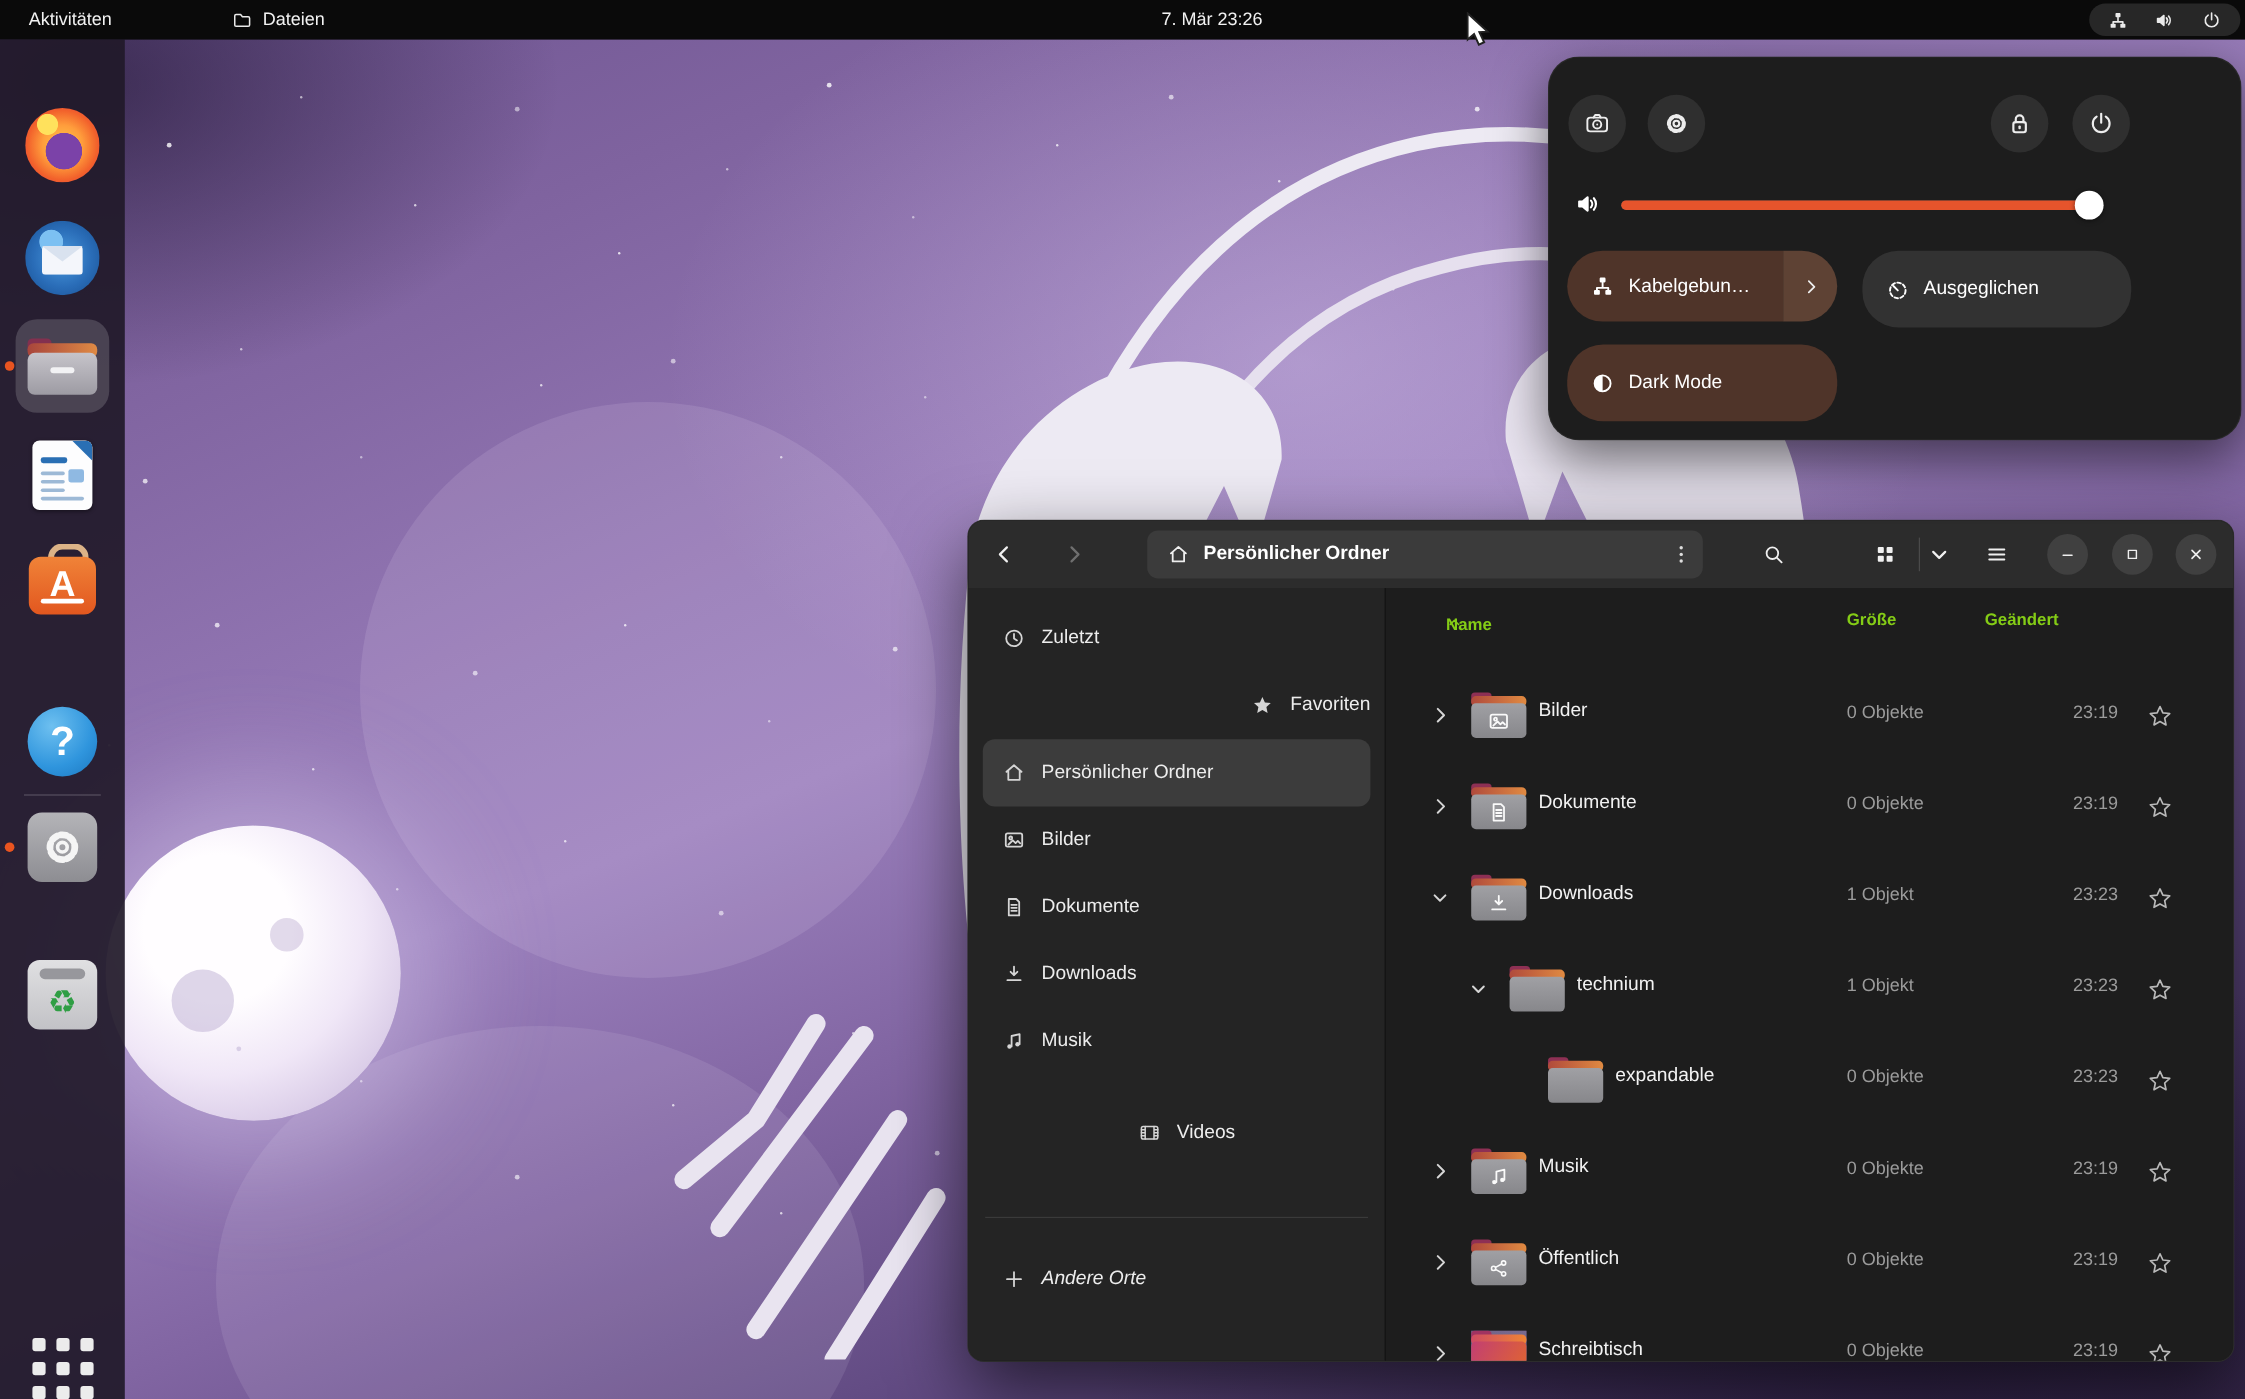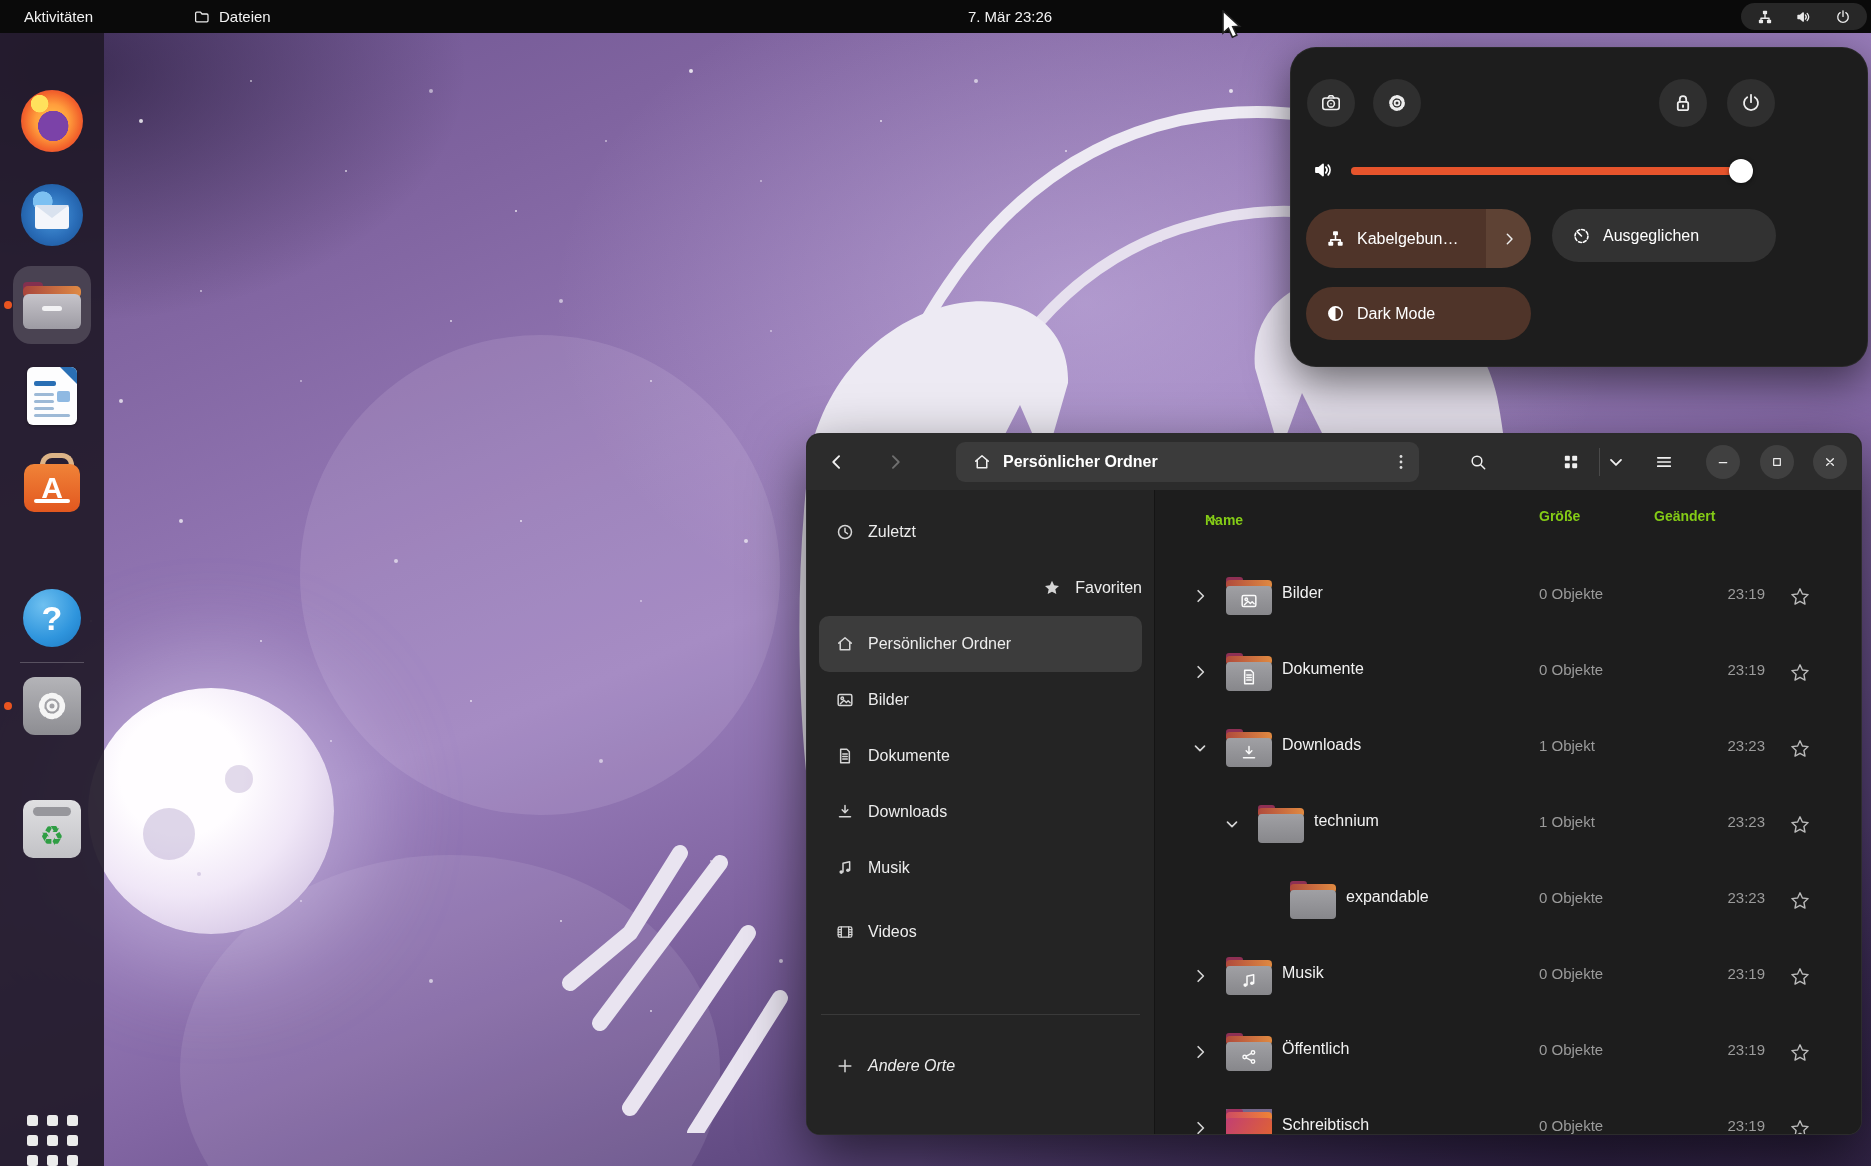--- a/index.html
+++ b/index.html
@@ -89,21 +89,21 @@
 
   
   .qs{position:absolute;left:1290px;top:47px;width:576px;height:318px;background:#1d1d1d;border-radius:26px;
       border:1px solid rgba(255,255,255,.05);box-shadow:0 16px 44px rgba(0,0,0,.55);z-index:20;color:#fff;}
   .qs-circle{position:absolute;width:48px;height:48px;border-radius:50%;background:#2f2f2f;display:grid;place-items:center;color:#ededed;}
   .qs-circle svg{width:24px;height:24px;}
   .vol-ic{position:absolute;left:21px;top:110px;width:24px;height:24px;color:#fff;}
   .vol-track{position:absolute;left:60px;top:119px;width:398px;height:8px;border-radius:4px;background:#454545;}
   .vol-fill{height:8px;border-radius:4px;background:#E6542C;}
   .vol-handle{position:absolute;top:111px;width:24px;height:24px;border-radius:50%;background:#fff;box-shadow:0 1px 4px rgba(0,0,0,.5);}
-  .qs-toggle{position:absolute;height:53px;border-radius:30px;background:#323232;display:flex;align-items:center;gap:11px;
+  .qs-toggle{position:absolute;height:64px;border-radius:30px;background:#323232;display:flex;align-items:center;gap:11px;
       padding:0 16px 0 19px;font-size:16px;color:#fff;box-sizing:border-box;}
   .qs-toggle svg{width:21px;height:21px;flex:0 0 auto;}
   .qs-toggle.on{background:#4F3429;}
   .net-wrap{position:absolute;display:flex;height:73px;}
   .net-main{width:180px;height:59px;border-radius:30px 0 0 30px;background:#4F3429;display:flex;align-items:center;gap:11px;padding-left:19px;box-sizing:border-box;font-size:16px;}
   .net-main svg{width:21px;height:21px;}
   .net-arrow{width:45px;height:59px;border-radius:0 30px 30px 0;background:#5E4234;display:grid;place-items:center;}
   .net-arrow svg{width:16px;height:16px;color:#eee;}
 
   
@@ -486,21 +486,21 @@
       <div class="sb-item" style="top: 350px;">
         <span style="width:20px;height:20px;">
           <svg viewBox="0 0 24 24" width="100%" height="100%" fill="none" stroke="currentColor" stroke-width="1.8" stroke-linecap="round" stroke-linejoin="round">
             <path d="M9.6 16.8V6.4l8-1.9v10.1"></path>
             <circle cx="7.5" cy="16.9" r="2.2" fill="currentColor" stroke="none"></circle>
             <circle cx="15.5" cy="14.7" r="2.2" fill="currentColor" stroke="none"></circle>
           </svg>
         </span>
         <span>Musik</span>
       </div>
-      <div class="sb-item" style="top: 414px;">
+      <div class="sb-item" style="top: 426px; justify-content: center;">
         <span style="width:20px;height:20px;">
           <svg viewBox="0 0 24 24" width="100%" height="100%" fill="none" stroke="currentColor" stroke-width="1.5" stroke-linecap="round" stroke-linejoin="round">
             <rect x="3.8" y="5.8" width="16.4" height="12.4" rx="1.8"></rect>
             <path d="M7.6 5.8v12.4M16.4 5.8v12.4M3.8 9h3.8M3.8 12h3.8M3.8 15h3.8M16.4 9h3.8M16.4 12h3.8M16.4 15h3.8"></path>
           </svg>
         </span>
         <span>Videos</span>
       </div>
       <div class="sb-item" style="top: 548px; font-style: italic;">
         <span style="width:20px;height:20px;">

